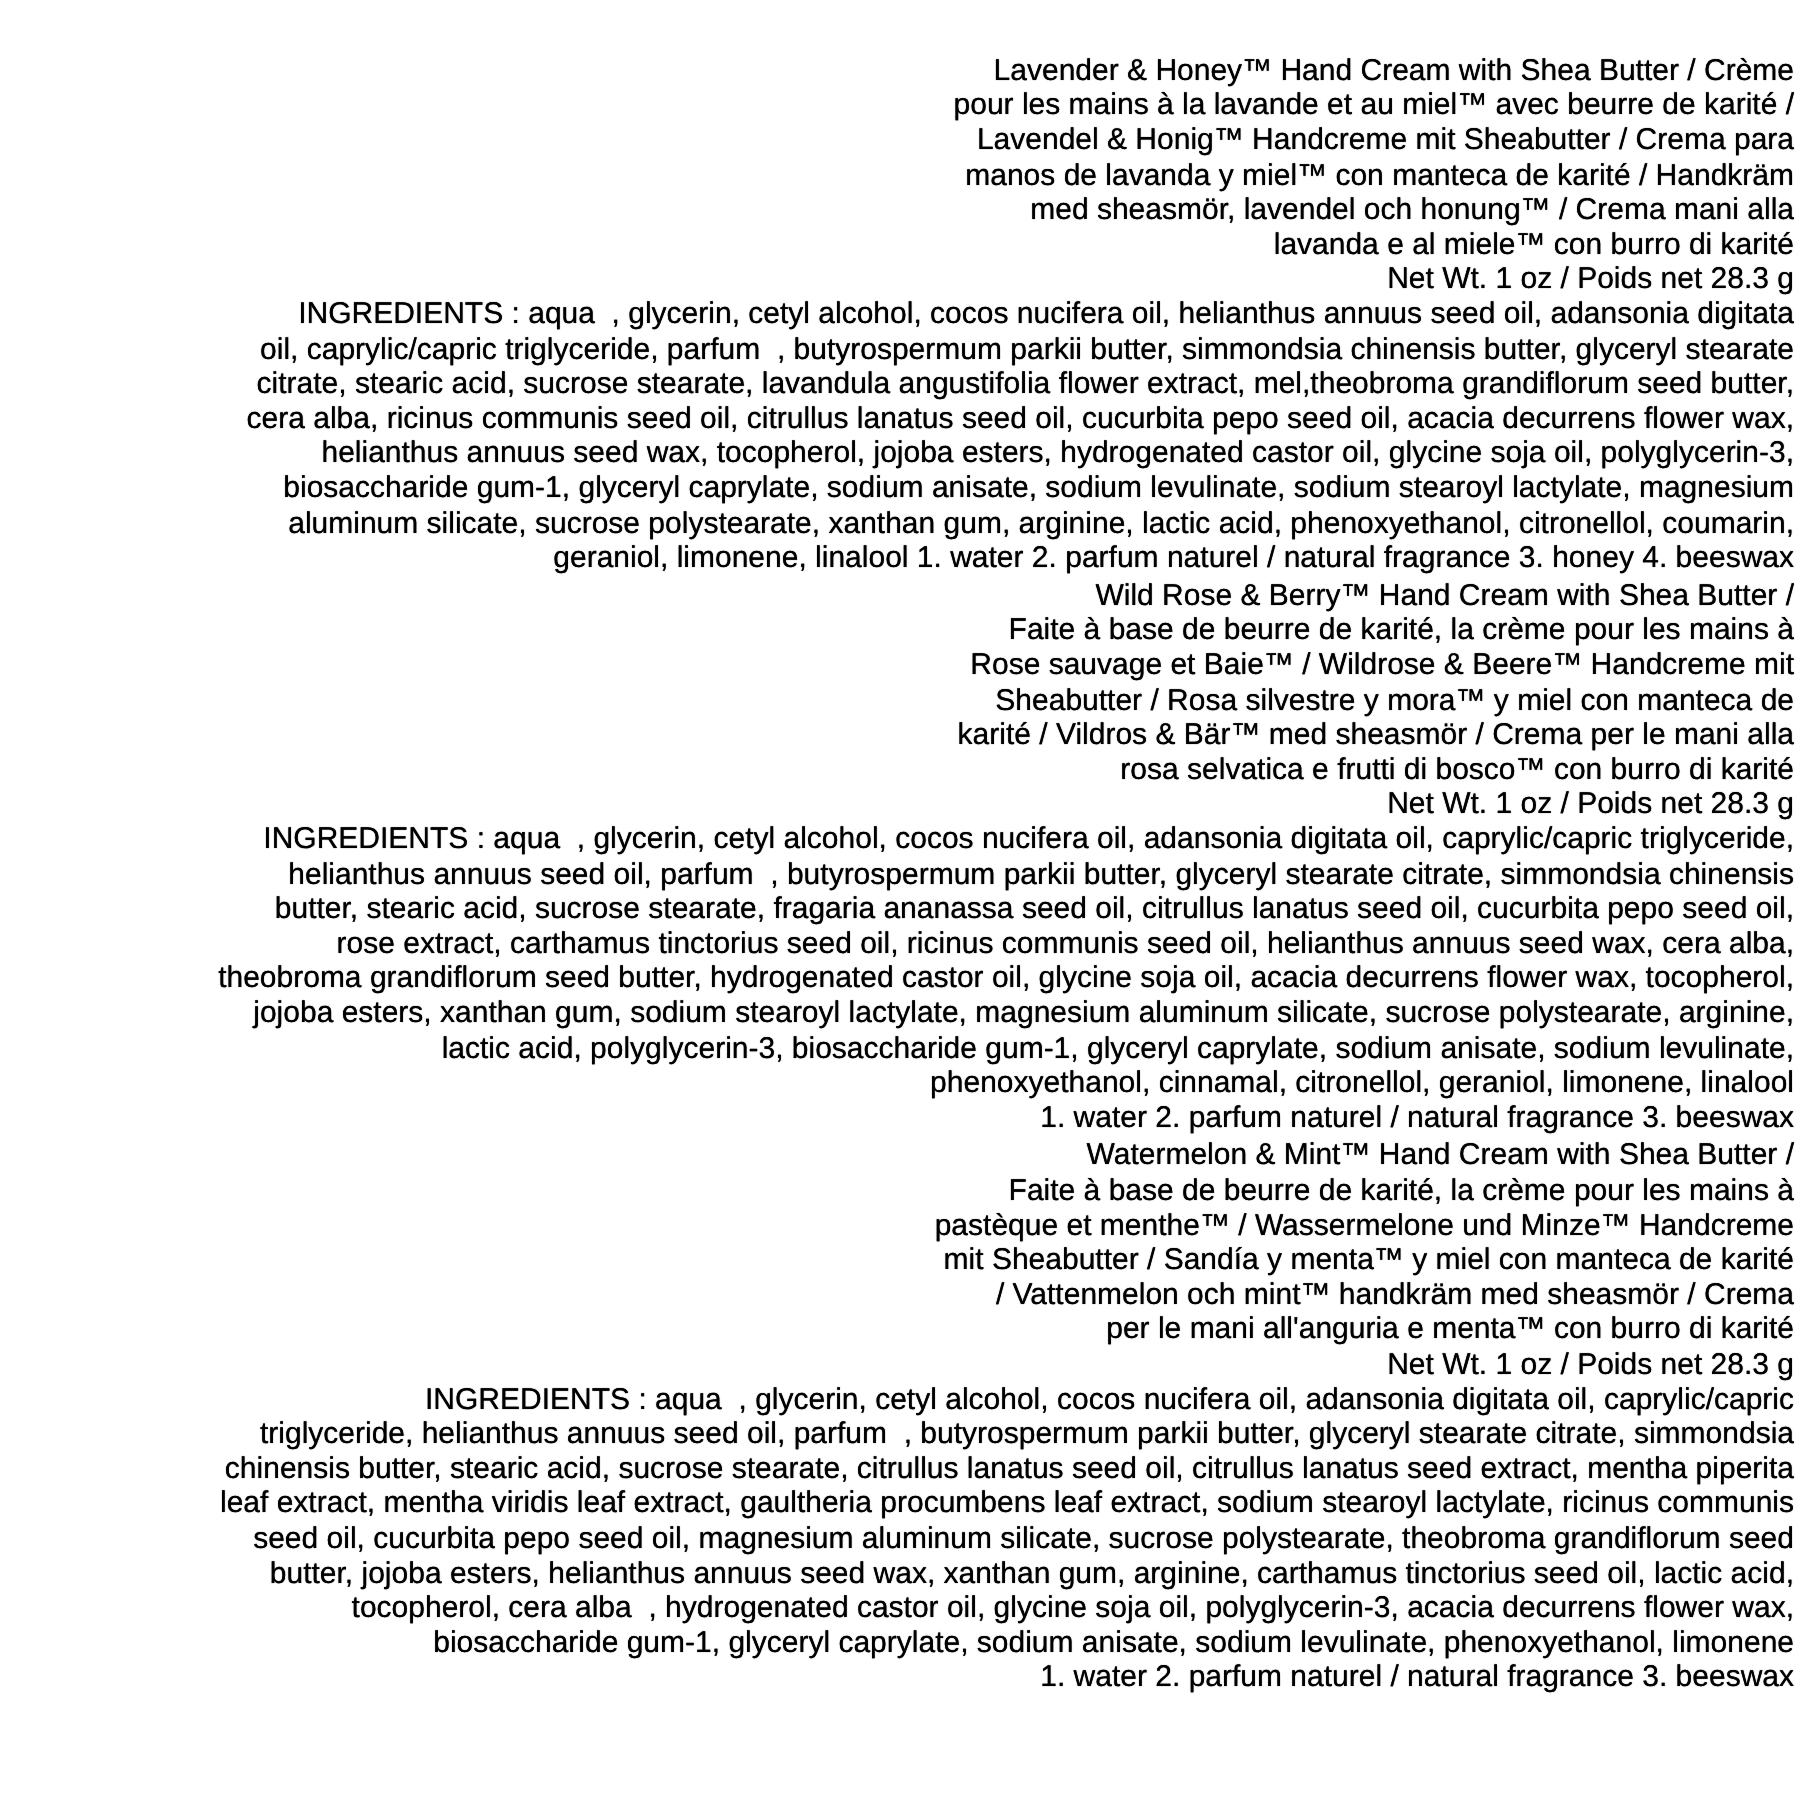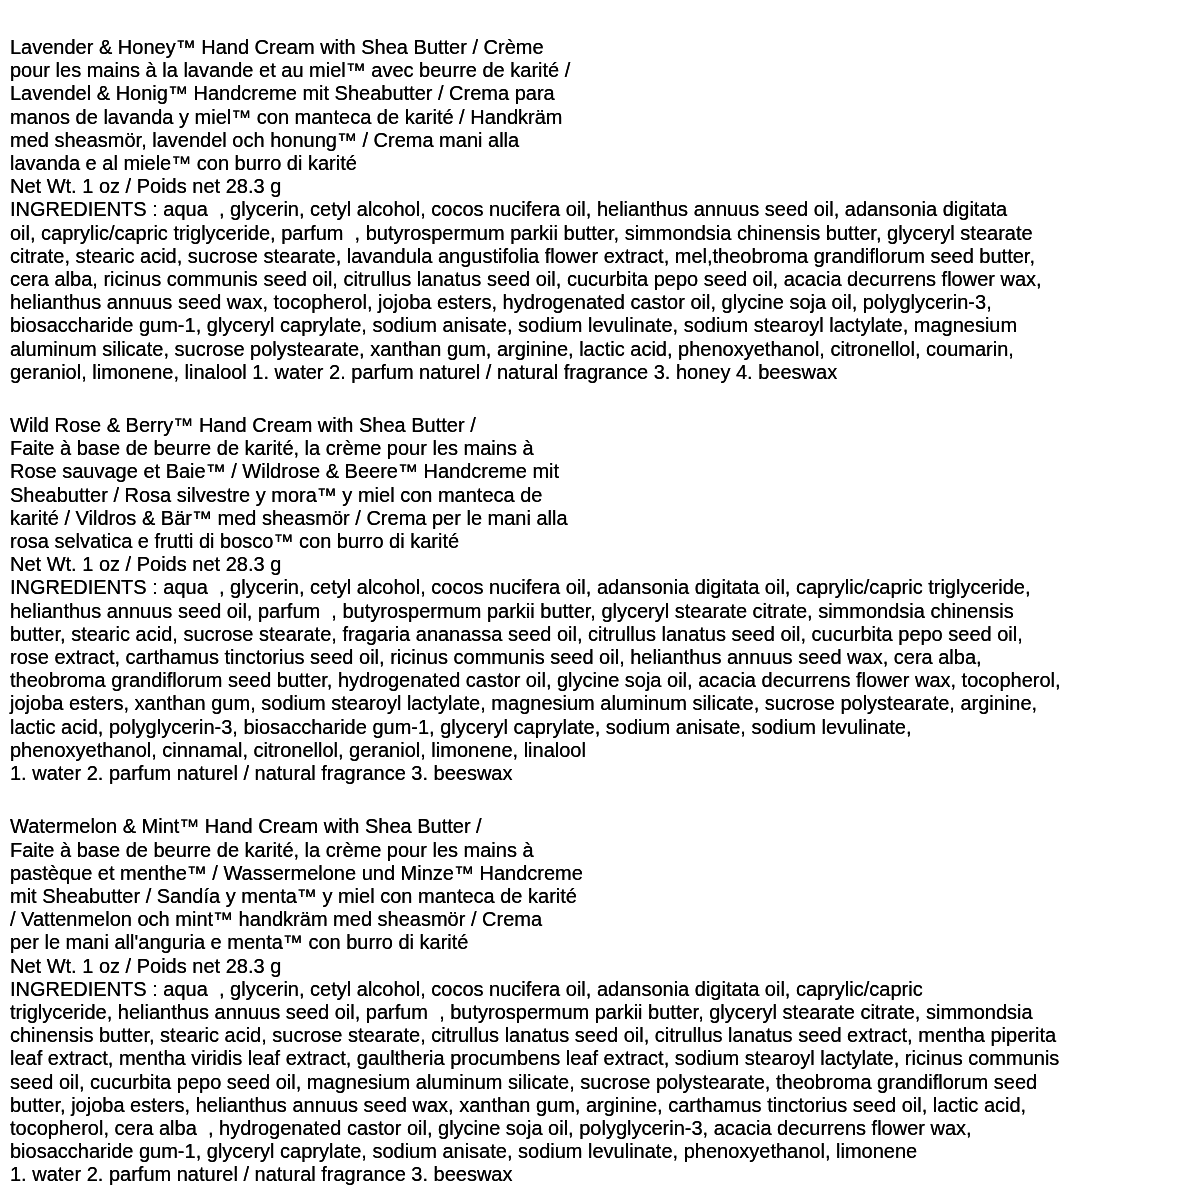--- a/index.html
+++ b/index.html
@@ -13,22 +13,22 @@
     height: 1200px;
     box-sizing: border-box;
     padding: 36px 4px 0 10px;
     overflow: hidden;
     font-family: "Liberation Sans", sans-serif;
     font-size: 20px;
     line-height: 23.2px;
     
     text-shadow: 0 0 0.6px #000;
   }
-  .product { margin: 0; }
-  .product + .product { margin-top: 30px; }
+  .product { margin: 0; text-align: right; }
+  .product + .product { margin-top: 2px; }
   .txt {
     margin: 0;
     white-space: pre; 
   }
 </style>
 </head>
 <body>
 
 <main class="sheet">
 

